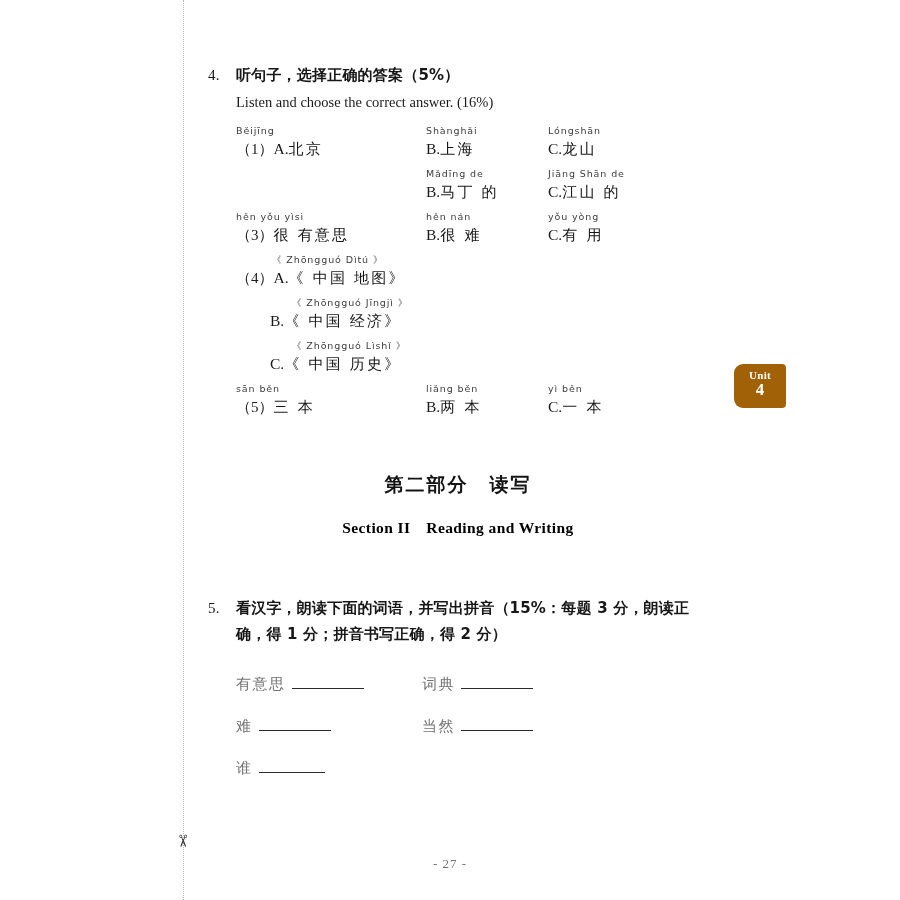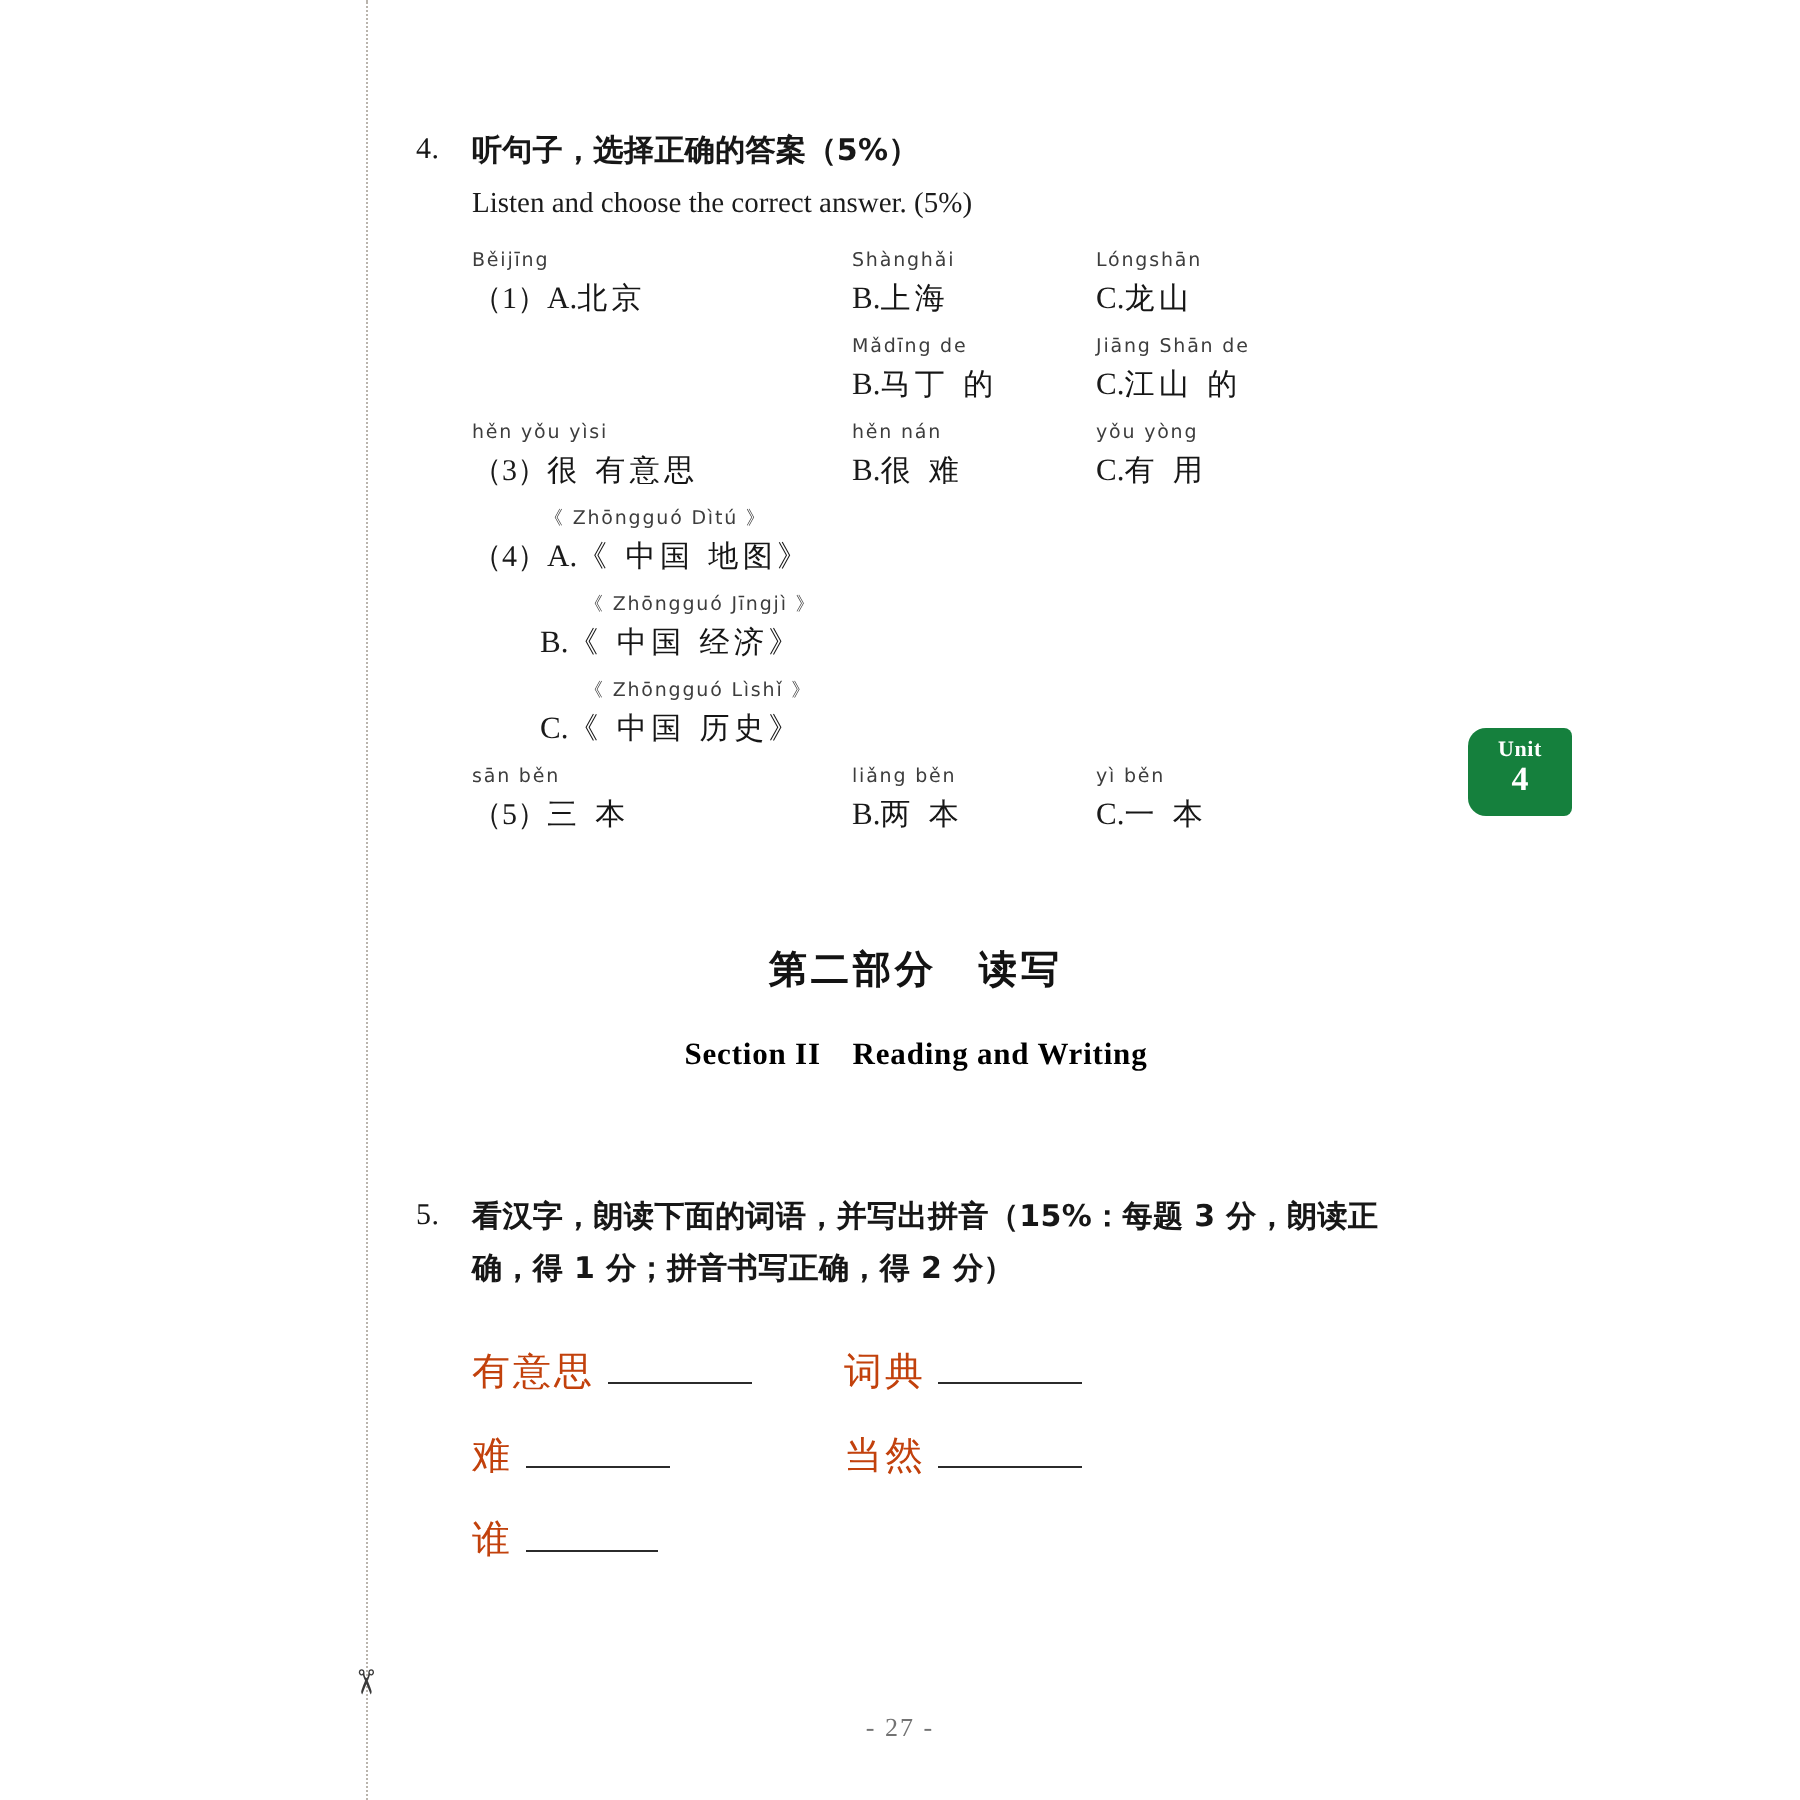--- a/index.html
+++ b/index.html
@@ -171,44 +171,44 @@
   }
   .word-row {
     position: relative;
     height: 42px;
   }
   .word-cell {
     position: absolute;
     top: 0;
     white-space: nowrap;
     font-family: "DejaVu Sans", "Liberation Sans", sans-serif;
-    font-size: 19px;
+    font-size: 15px;
     letter-spacing: 1.5px;
-    color: #c2410c;
+    color: #737373;
   }
   .word-cell.wc1 { left: 0px; }
   .word-cell.wc2 { left: 186px; }
   .blank {
     display: inline-block;
     border-bottom: 1px solid #2b2b2b;
     height: 15px;
     margin-left: 6px;
     vertical-align: baseline;
   }
   .blank.w-long  { width: 72px; }
   .blank.w-short { width: 66px; }
 
   
   #unit-tab {
     position: absolute;
     left: 734px;
     top: 364px;
     width: 52px;
     height: 44px;
-    background: #15803d;
+    background: #a16207;
     border-radius: 9px 4px 4px 9px;
     color: #ffffff;
     text-align: center;
     box-shadow: 0 0 0 0 rgba(0,0,0,0);
   }
   #unit-tab-label {
     display: block;
     margin-top: 5px;
     font-family: "Liberation Serif", "DejaVu Serif", serif;
     font-size: 11px;
@@ -249,21 +249,21 @@
     <span id="unit-tab-number">4</span>
   </div>
 
   <div id="content">
 
     <div class="q-block" id="q4">
       <div class="q-head">
         <span class="q-num">4.</span>
         <span>听句子，选择正确的答案（5%）</span>
       </div>
-      <div class="q-sub">Listen and choose the correct answer. (5%)</div>
+      <div class="q-sub">Listen and choose the correct answer. (16%)</div>
 
       <div class="opt-row" style="margin-top:12px">
         <div class="opt-cell c1">
           <span class="py">Běijīng</span>
           <span class="han-line"><span class="item-no">（1）</span><span class="letter">A.</span><span class="hz">北京</span></span>
         </div>
         <div class="opt-cell c2">
           <span class="py">Shànghǎi</span>
           <span class="han-line"><span class="letter">B.</span><span class="hz">上海</span></span>
         </div>

